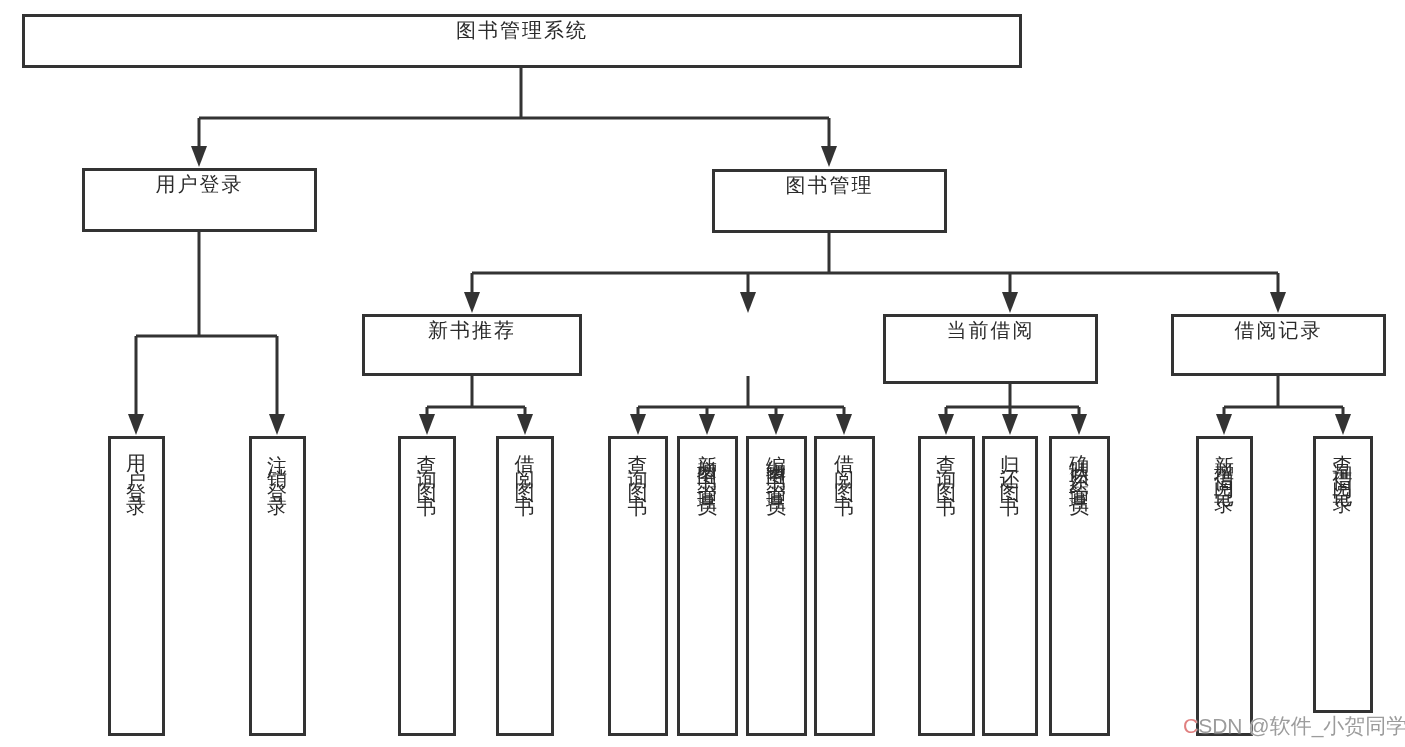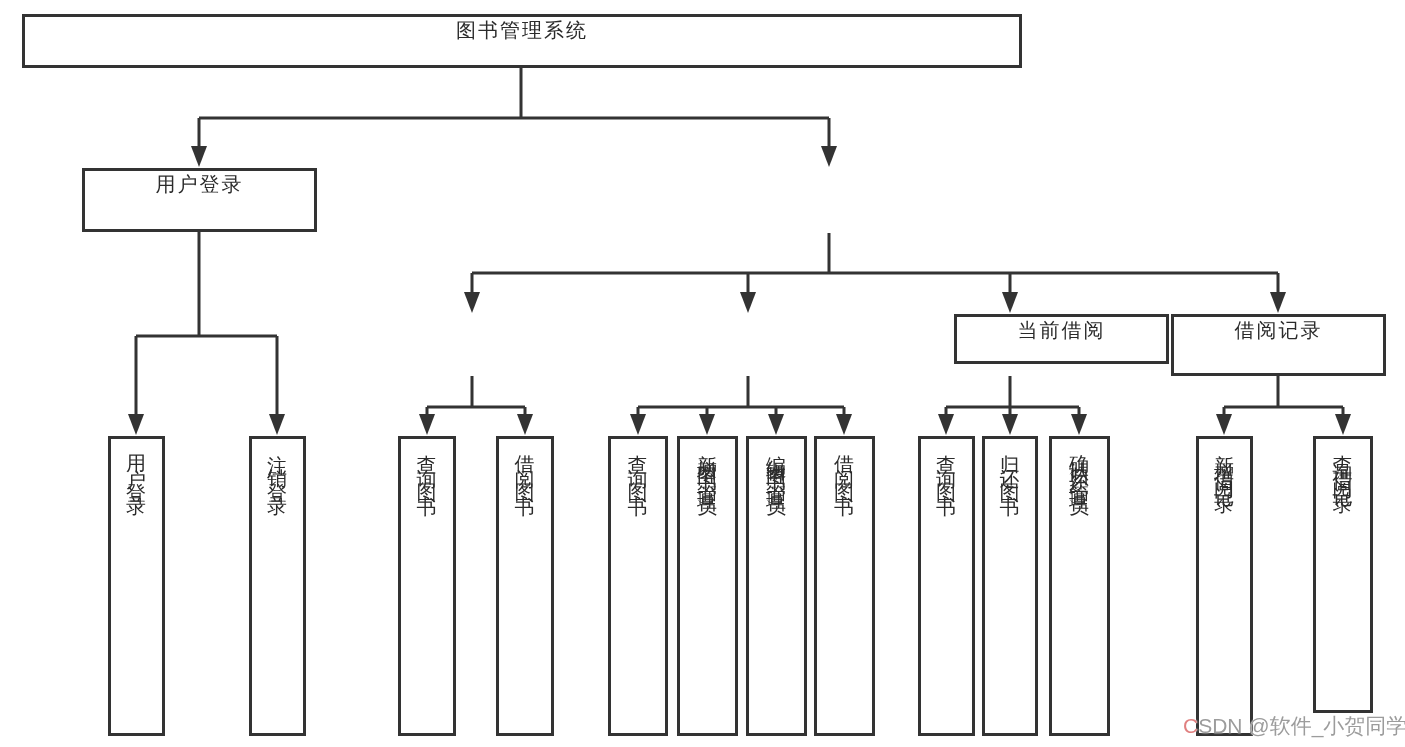--- a/index.html
+++ b/index.html
@@ -98,22 +98,28 @@
     </g>
   </svg>
 
   <div class="node" style="left:22px;top:14px;width:1000px;height:54px">
     <span>图书管理系统</span>
   </div>
 
   <div class="node" style="left:82px;top:168px;width:235px;height:64px">
     <span>用户登录</span>
   </div>
+  <div class="node" style="left:712px;top:169px;width:235px;height:64px">
+    <span>图书管理</span>
+  </div>
 
-  <div class="node" style="left:954px;top:314px;width:215px;height:50px">
+  <div class="node" style="left:362px;top:314px;width:220px;height:62px">
+    <span>新书推荐</span>
+  </div>
+  <div class="node" style="left:883px;top:314px;width:215px;height:70px">
     <span>当前借阅</span>
   </div>
   <div class="node" style="left:1171px;top:314px;width:215px;height:62px">
     <span>借阅记录</span>
   </div>
 
   <div class="leaf" style="left:108px;top:436px;width:57px;height:300px">
     <span class="ls4">用户登录</span>
   </div>
   <div class="leaf" style="left:249px;top:436px;width:57px;height:300px">

